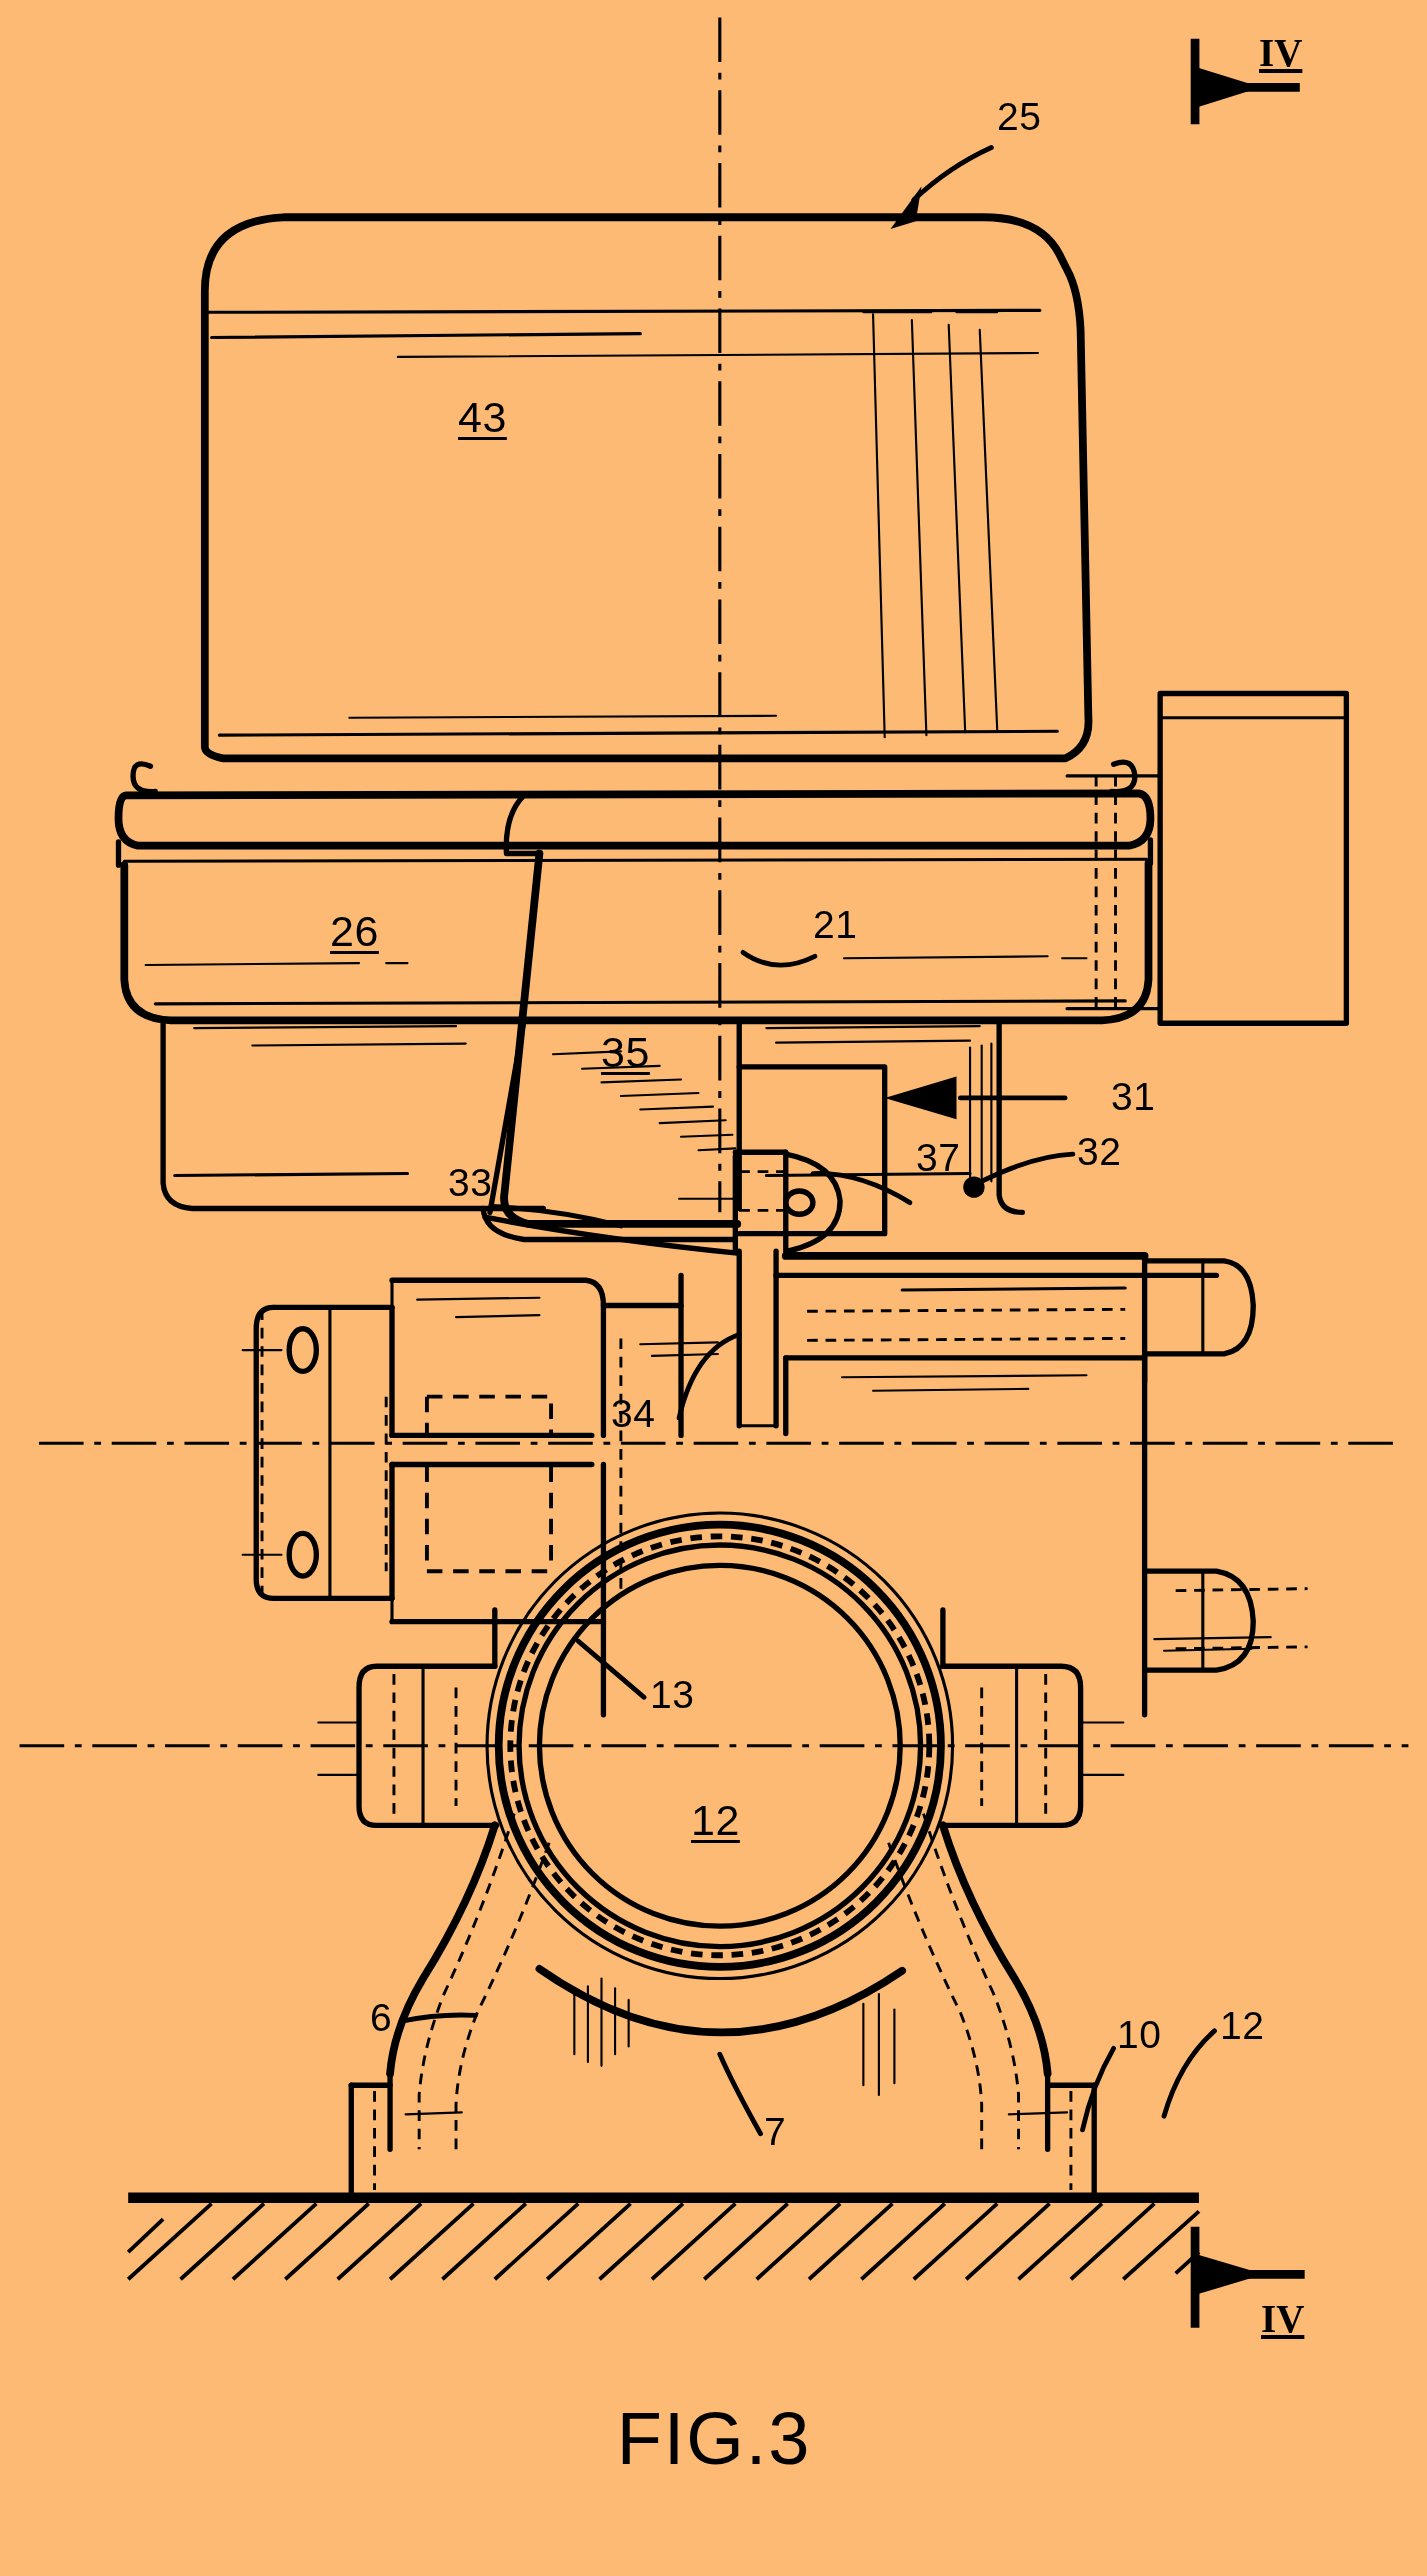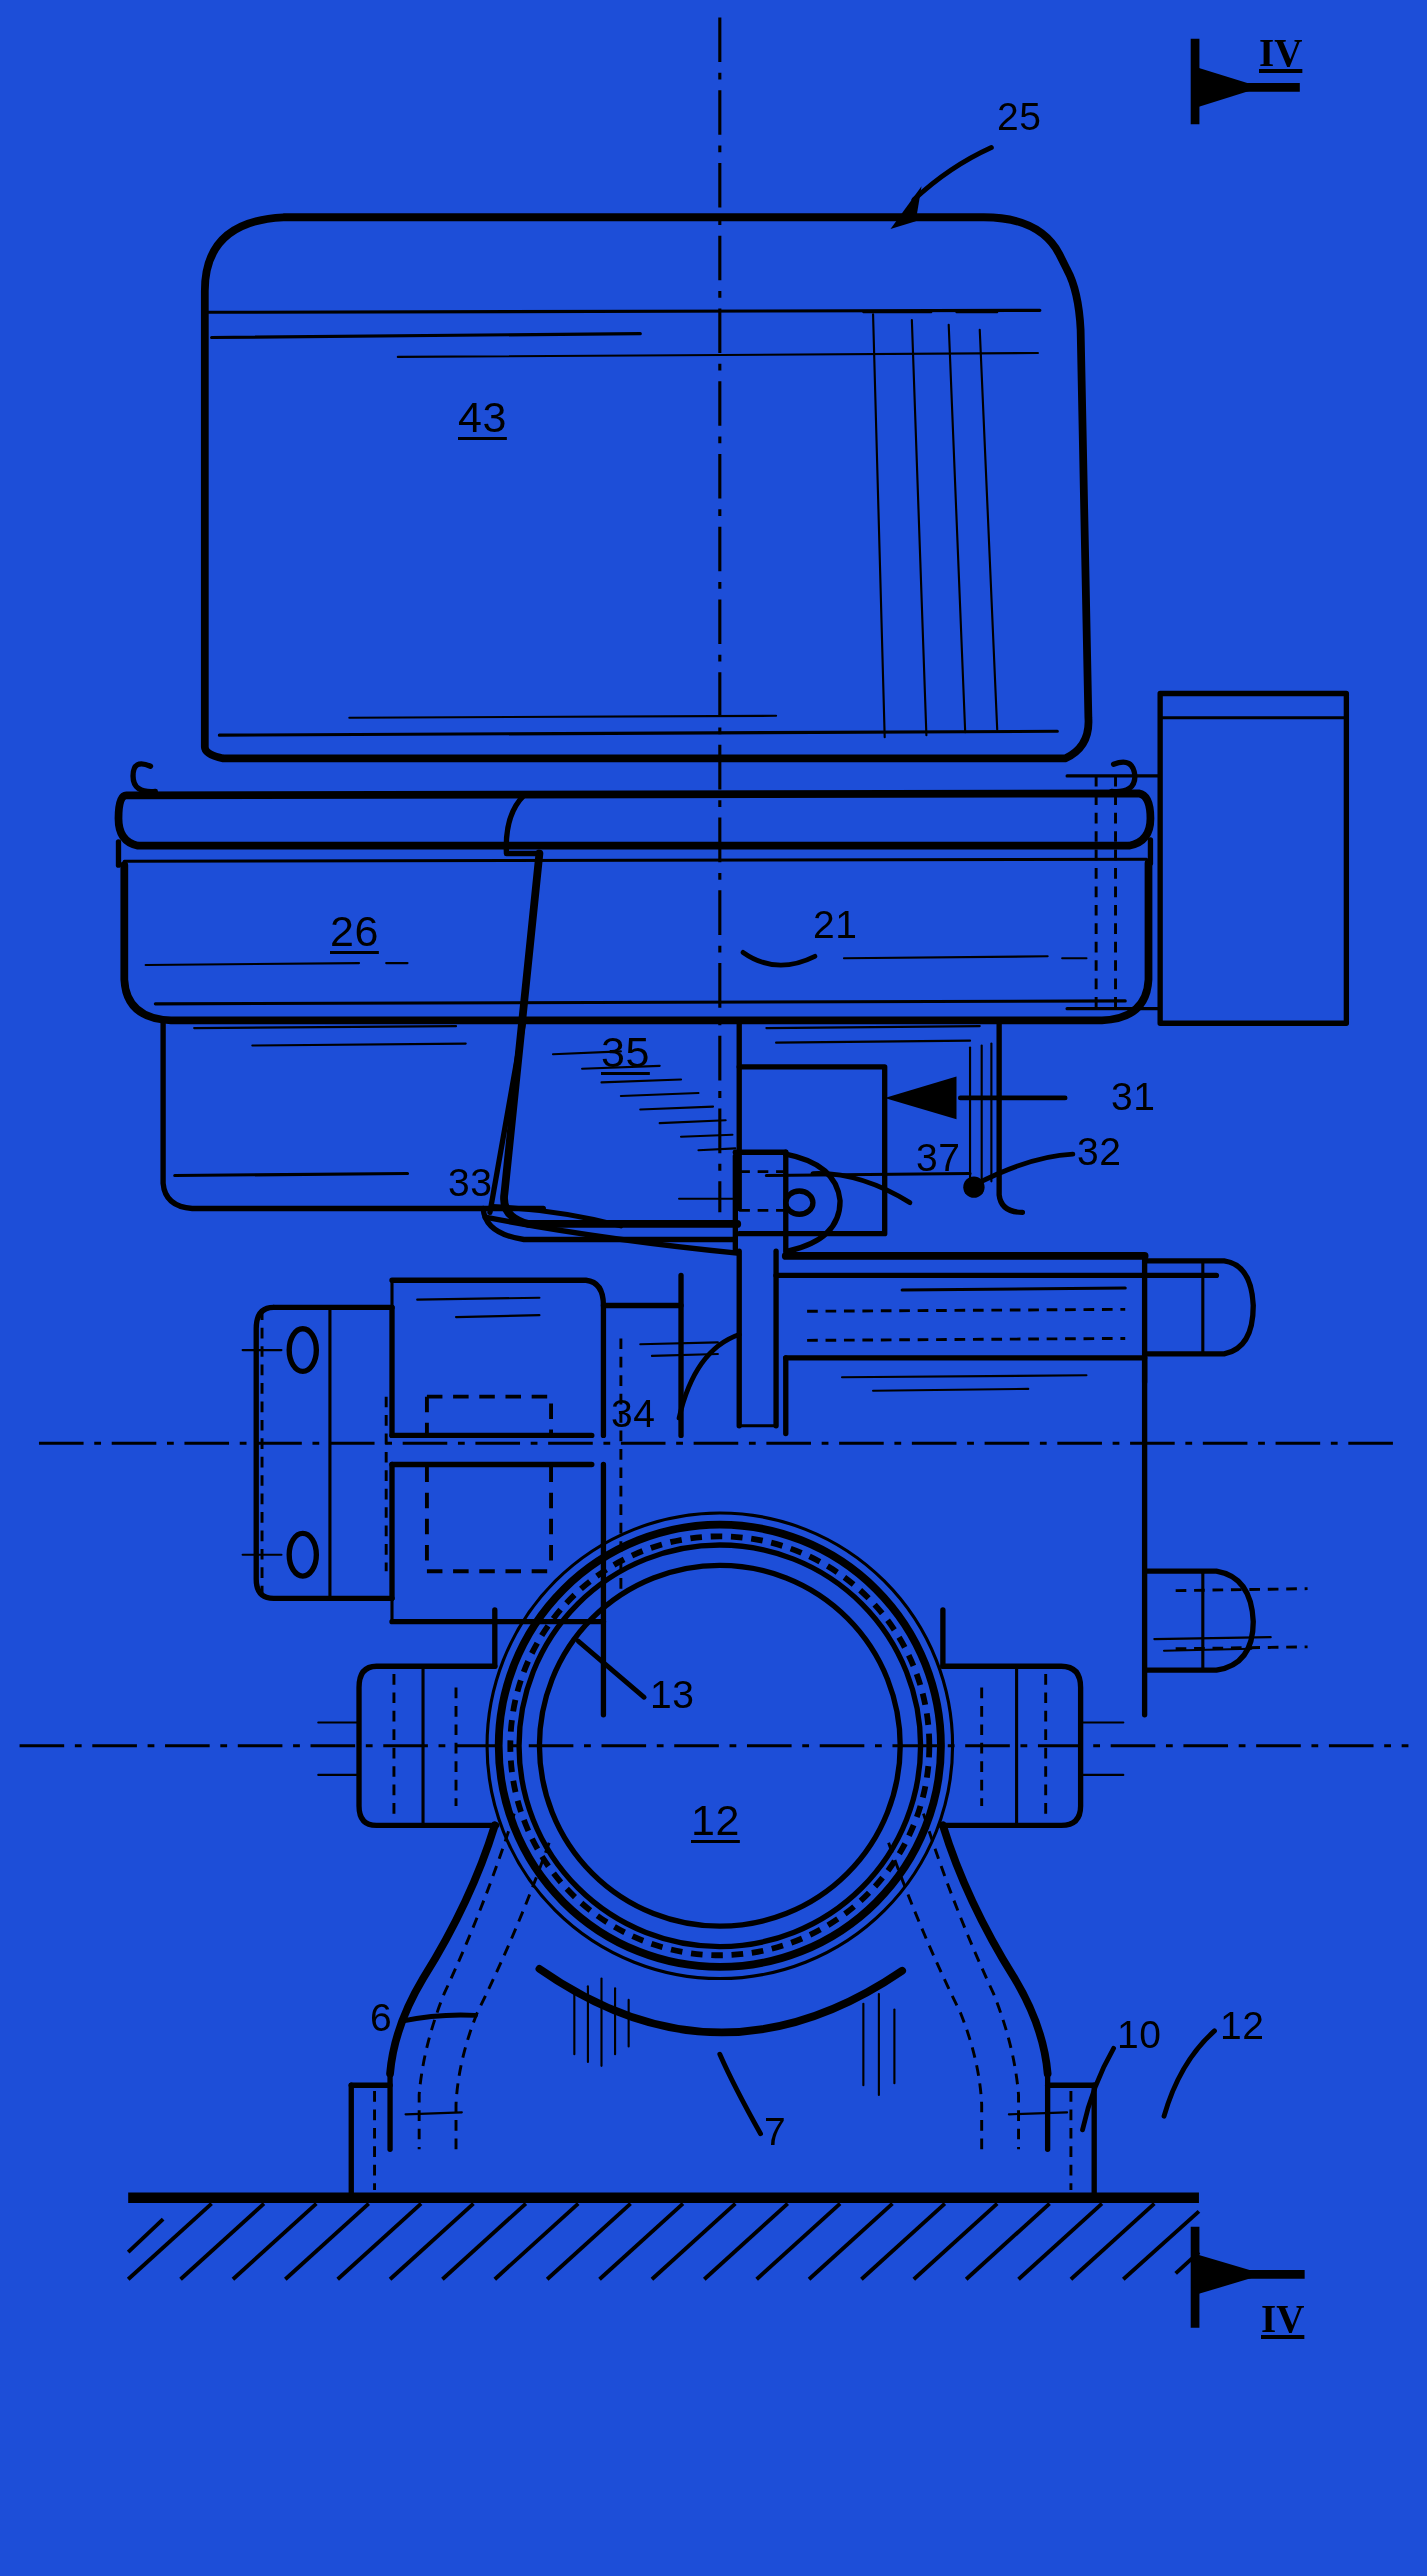--- a/index.html
+++ b/index.html
@@ -12,21 +12,21 @@
     height: 2576px;
     position: relative;
     font-family: "Liberation Sans", sans-serif;
     overflow: hidden;
   }
   #sheet {
     position: absolute;
     left: 0; top: 0;
     width: 1428px;
     height: 2576px;
-    background: #1d4ed8;
+    background: #fdba74;
   }
   svg#fig {
     position: absolute;
     left: 0; top: 0;
     width: 1428px;
     height: 2576px;
     display: block;
   }
   .ol { fill: none; stroke: #000; stroke-width: 5.5; stroke-linecap: round; stroke-linejoin: round; }
   .ol-hv { fill: none; stroke: #000; stroke-width: 8; stroke-linecap: round; stroke-linejoin: round; }
@@ -461,15 +461,16 @@
   <div class="num u big" style="left:691px; top:1799px;">12</div>
 
   <div class="num" style="left:370px; top:1998px;">6</div>
 
   <div class="num" style="left:764px; top:2112px;">7</div>
 
   <div class="num" style="left:1117px; top:2015px;">10</div>
 
   <div class="num" style="left:1220px; top:2006px;">12</div>
 
+  <div id="figlabel">FIG.3</div>
 
 </div>
 
 
 </body></html>

